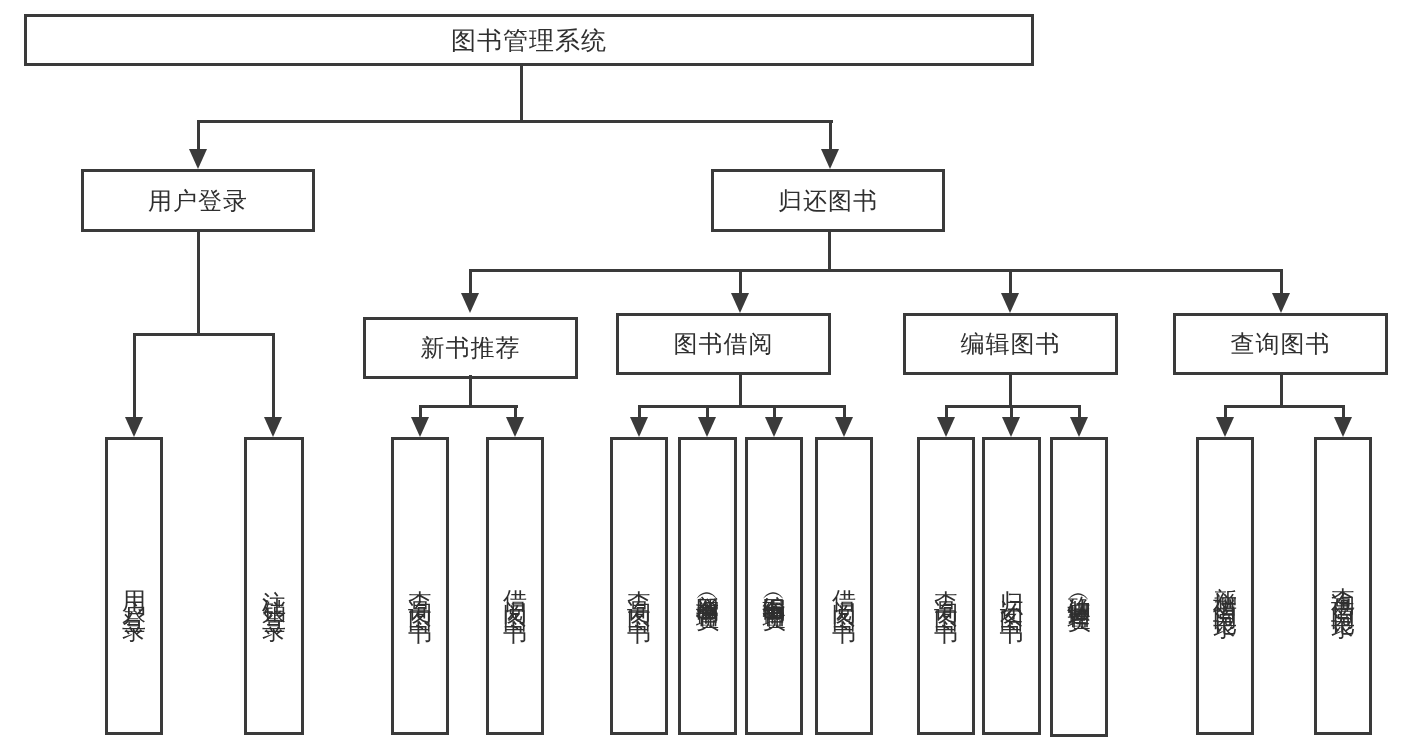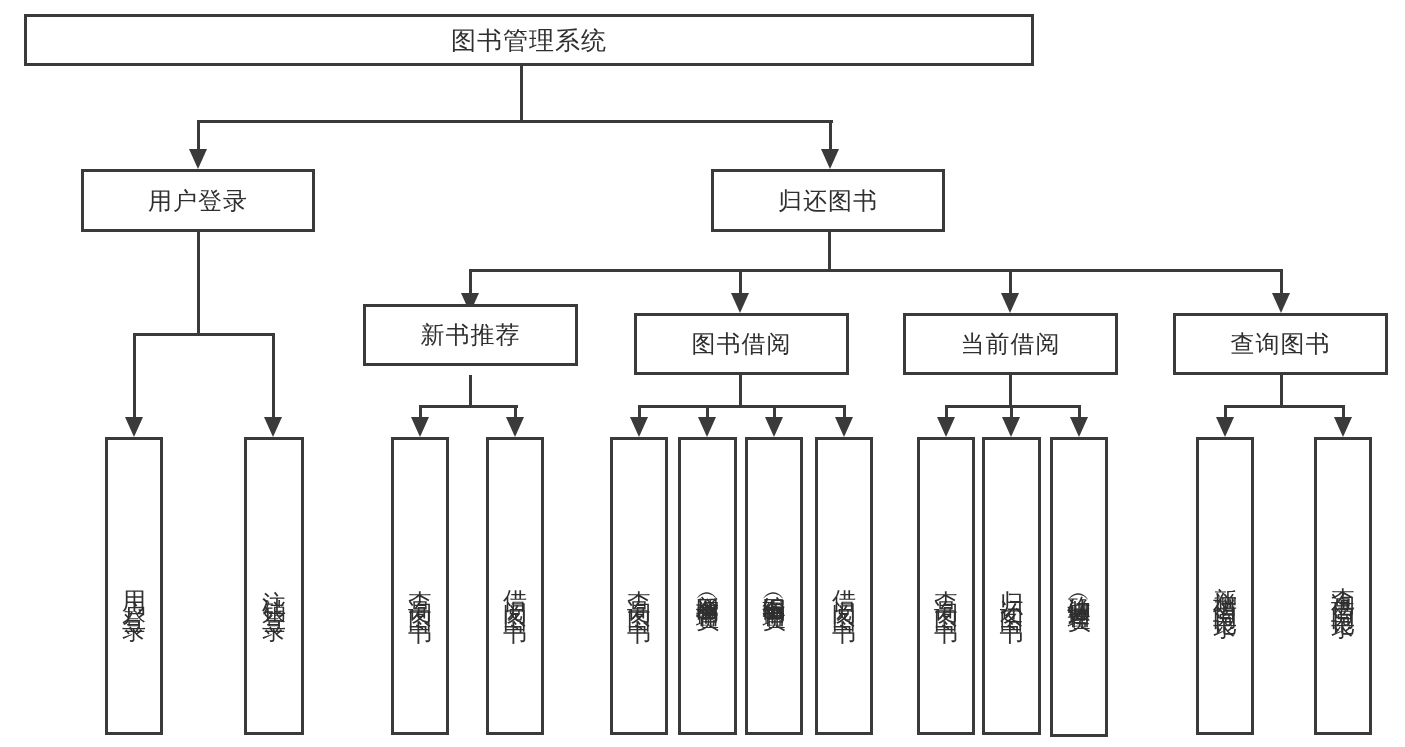--- a/index.html
+++ b/index.html
@@ -95,28 +95,28 @@
   <div class="h" style="left:469px;top:269px;width:814px"></div>
   <div class="v" style="left:469px;top:269px;height:28px"></div>
   <div class="v" style="left:739px;top:269px;height:28px"></div>
   <div class="v" style="left:1009px;top:269px;height:28px"></div>
   <div class="v" style="left:1280px;top:269px;height:28px"></div>
   <div class="ah" style="left:461px;top:293px"></div>
   <div class="ah" style="left:731px;top:293px"></div>
   <div class="ah" style="left:1001px;top:293px"></div>
   <div class="ah" style="left:1272px;top:293px"></div>
 
-  <div class="node hlabel" style="left:363px;top:304px;width:215px;height:62px">
+  <div class="node hlabel" style="left:363px;top:317px;width:215px;height:62px">
     <span>新书推荐</span>
   </div>
-  <div class="node hlabel" style="left:634px;top:313px;width:215px;height:62px">
+  <div class="node hlabel" style="left:616px;top:313px;width:215px;height:62px">
     <span>图书借阅</span>
   </div>
   <div class="node hlabel" style="left:903px;top:313px;width:215px;height:62px">
-    <span>当前借阅</span>
+    <span>编辑图书</span>
   </div>
   <div class="node hlabel" style="left:1173px;top:313px;width:215px;height:62px">
     <span>查询图书</span>
   </div>
 
   <div class="v" style="left:469px;top:375px;height:33px"></div>
   <div class="h" style="left:419px;top:405px;width:99px"></div>
   <div class="v" style="left:419px;top:405px;height:14px"></div>
   <div class="v" style="left:514px;top:405px;height:14px"></div>
   <div class="ah" style="left:411px;top:417px"></div>

